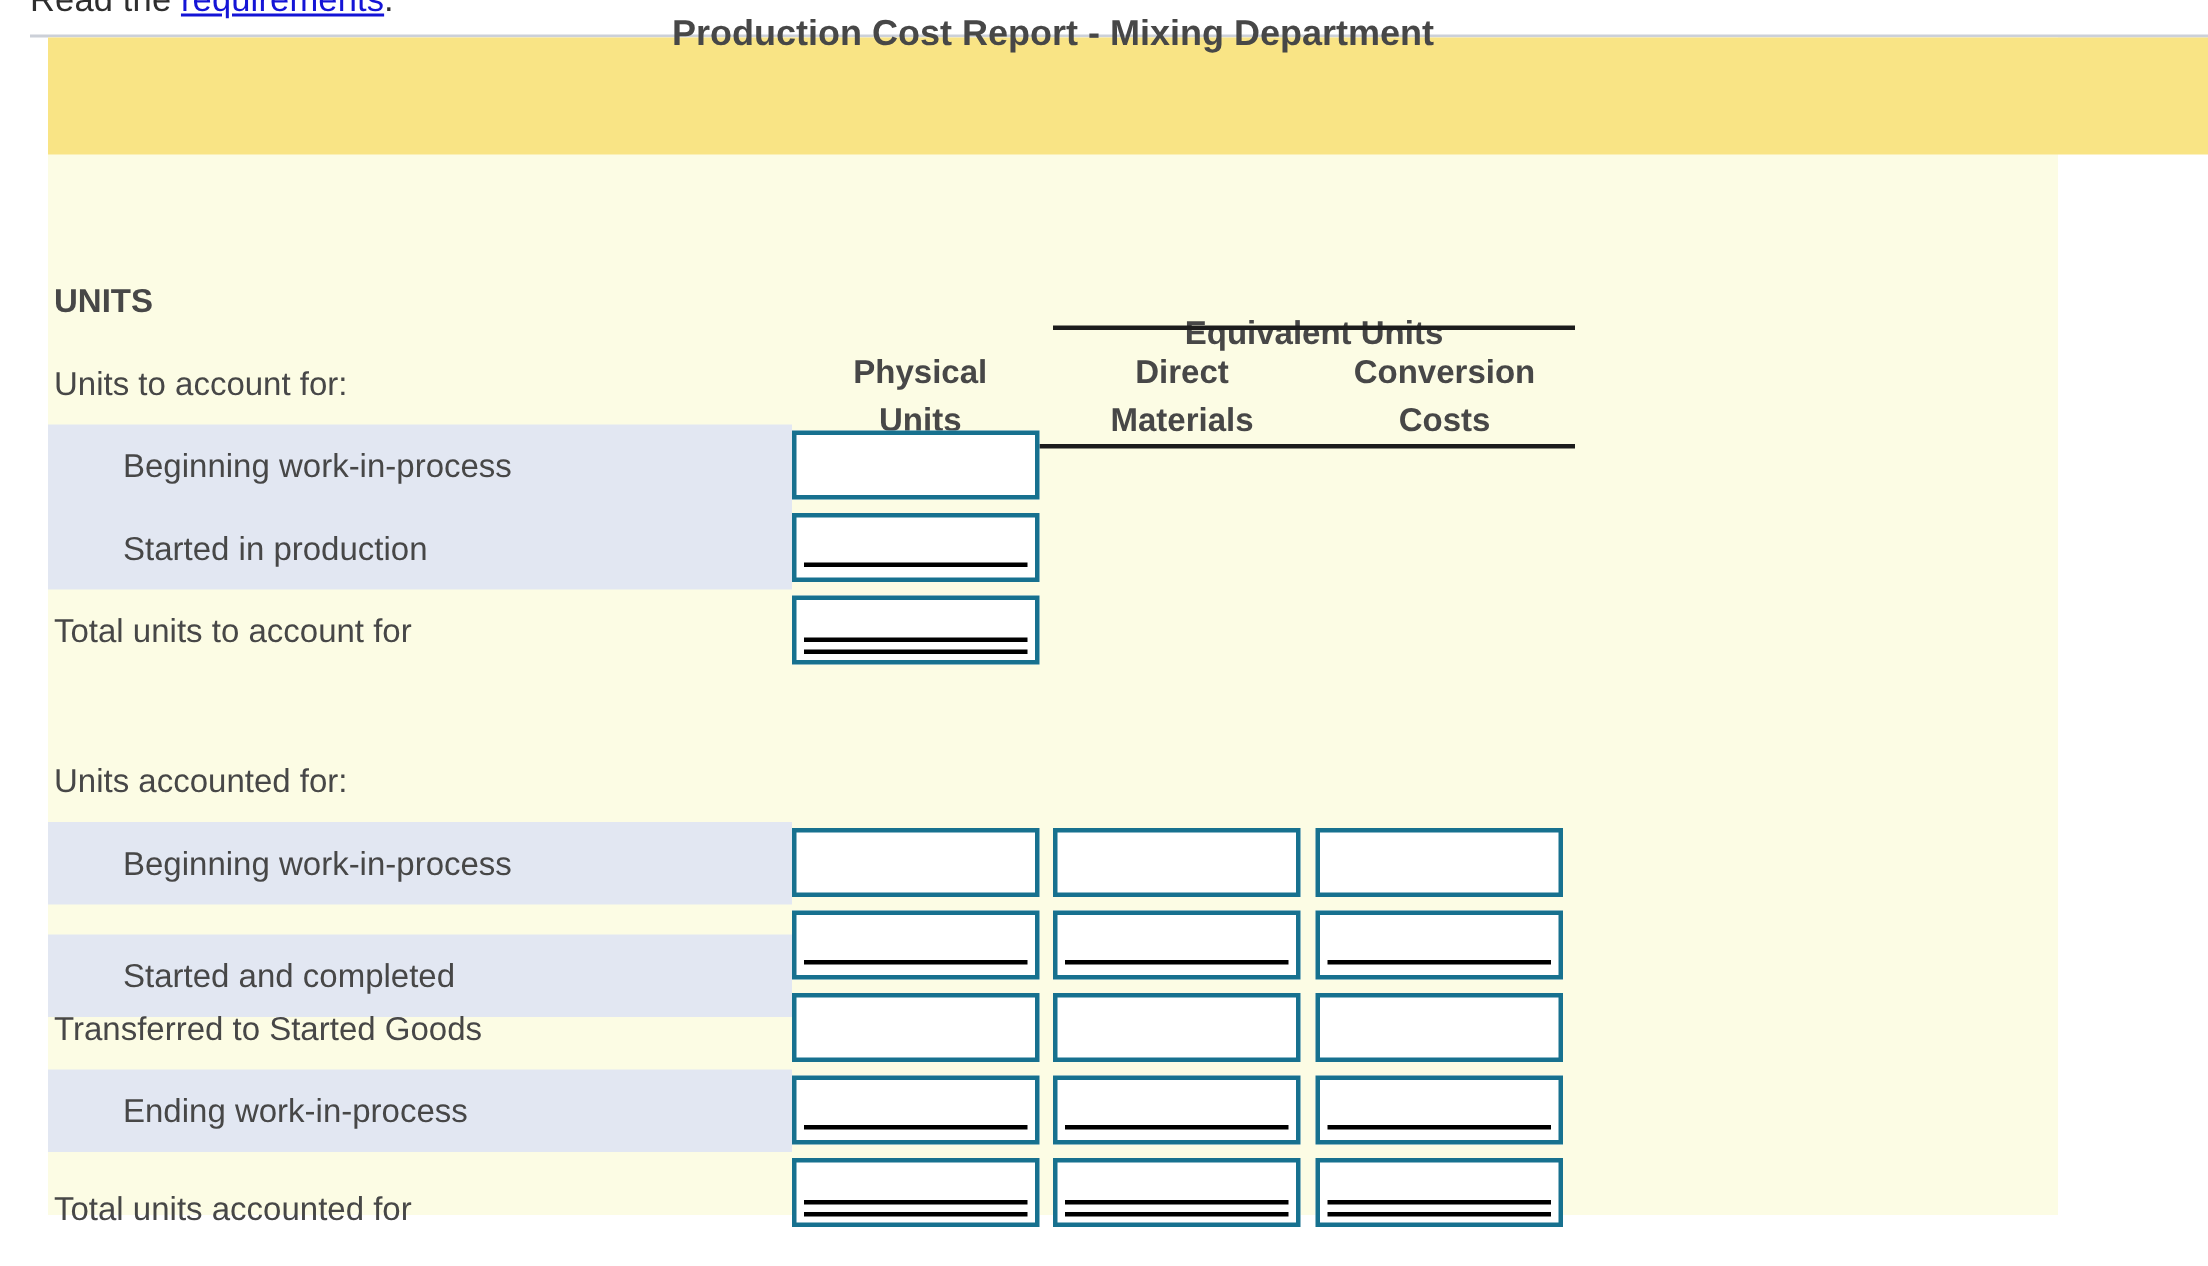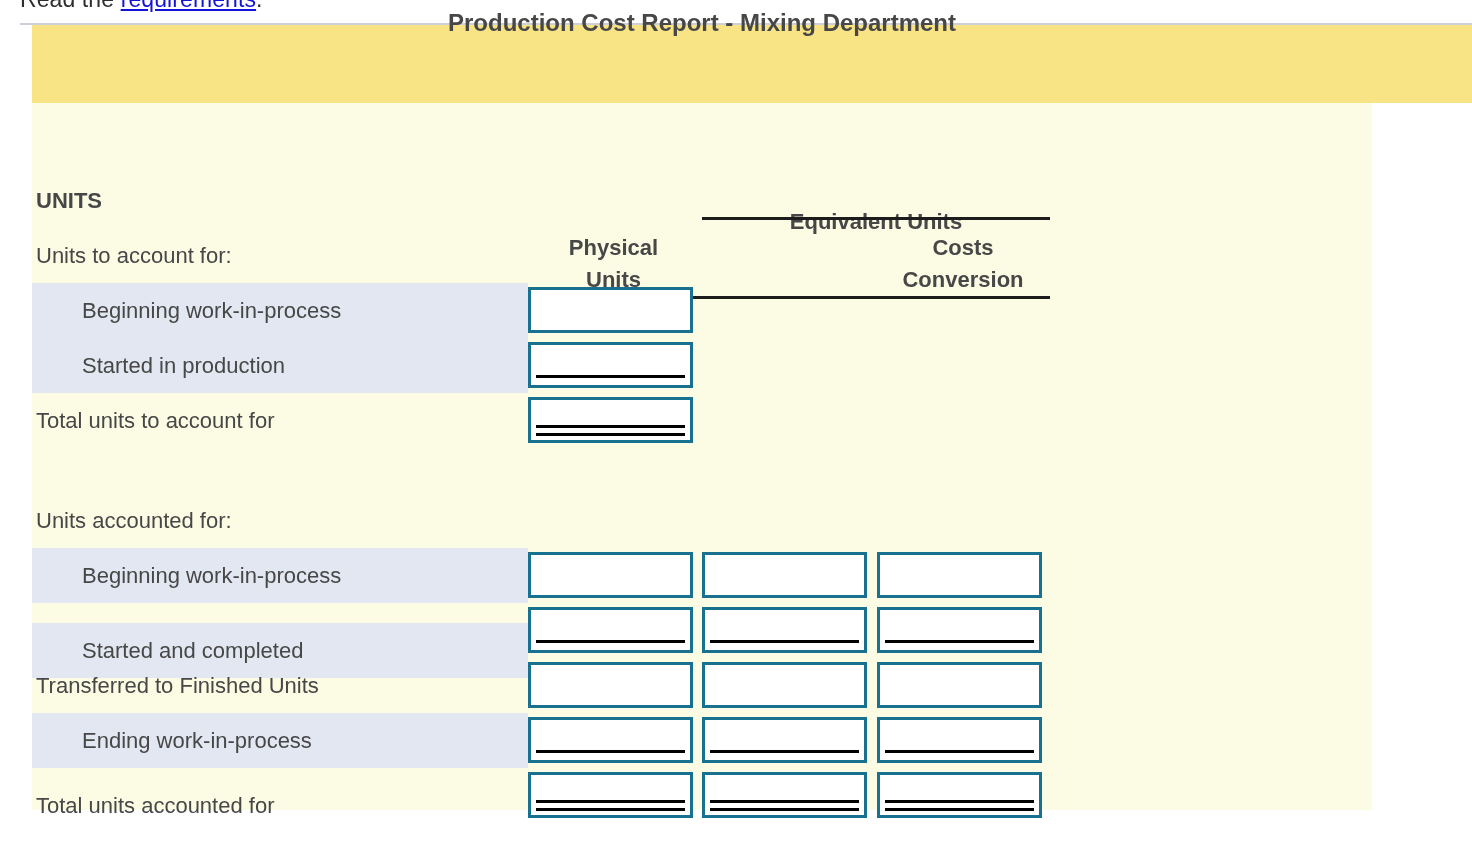--- a/index.html
+++ b/index.html
@@ -150,24 +150,26 @@
 
     <div class="colhead">
       <div class="eq-label">Equivalent Units</div>
       <div class="eq-rule"></div>
 
       <div class="ch ch-physical">
         <div>Physical</div>
         <div>Units</div>
       </div>
       <div class="ch ch-materials">
+        <div>Direct</div>
+        <div>Materials</div>
       </div>
       <div class="ch ch-conversion">
+        <div>Conversion</div>
         <div>Costs</div>
-        <div>Conversion</div>
       </div>
       <div class="head-rule"></div>
     </div>
 
     <div class="units-label">UNITS</div>
 
     <div class="rows" id="rows-host">
         <div class="row" style="top: 203px; height: 55px;">
           <div class="row-label section">Units to account for:</div>
         </div>
@@ -203,21 +205,21 @@
         <div class="cell c1 single" style="top: 582px;">
           <div class="ul1"></div>
         </div>
         <div class="cell c2 single" style="top: 582px;">
           <div class="ul1"></div>
         </div>
         <div class="cell c3 single" style="top: 582px;">
           <div class="ul1"></div>
         </div>
         <div class="row" style="top: 633px; height: 55px;">
-          <div class="row-label flush">Transferred to Finished Units</div>
+          <div class="row-label flush">Transferred to Started Goods</div>
         </div>
         <div class="cell c1" style="top: 637px;"></div>
         <div class="cell c2" style="top: 637px;"></div>
         <div class="cell c3" style="top: 637px;"></div>
         <div class="row shaded" style="top: 688px; height: 55px;">
           <div class="row-label indent">Ending work-in-process</div>
         </div>
         <div class="cell c1 single" style="top: 692px;">
           <div class="ul1"></div>
         </div>

